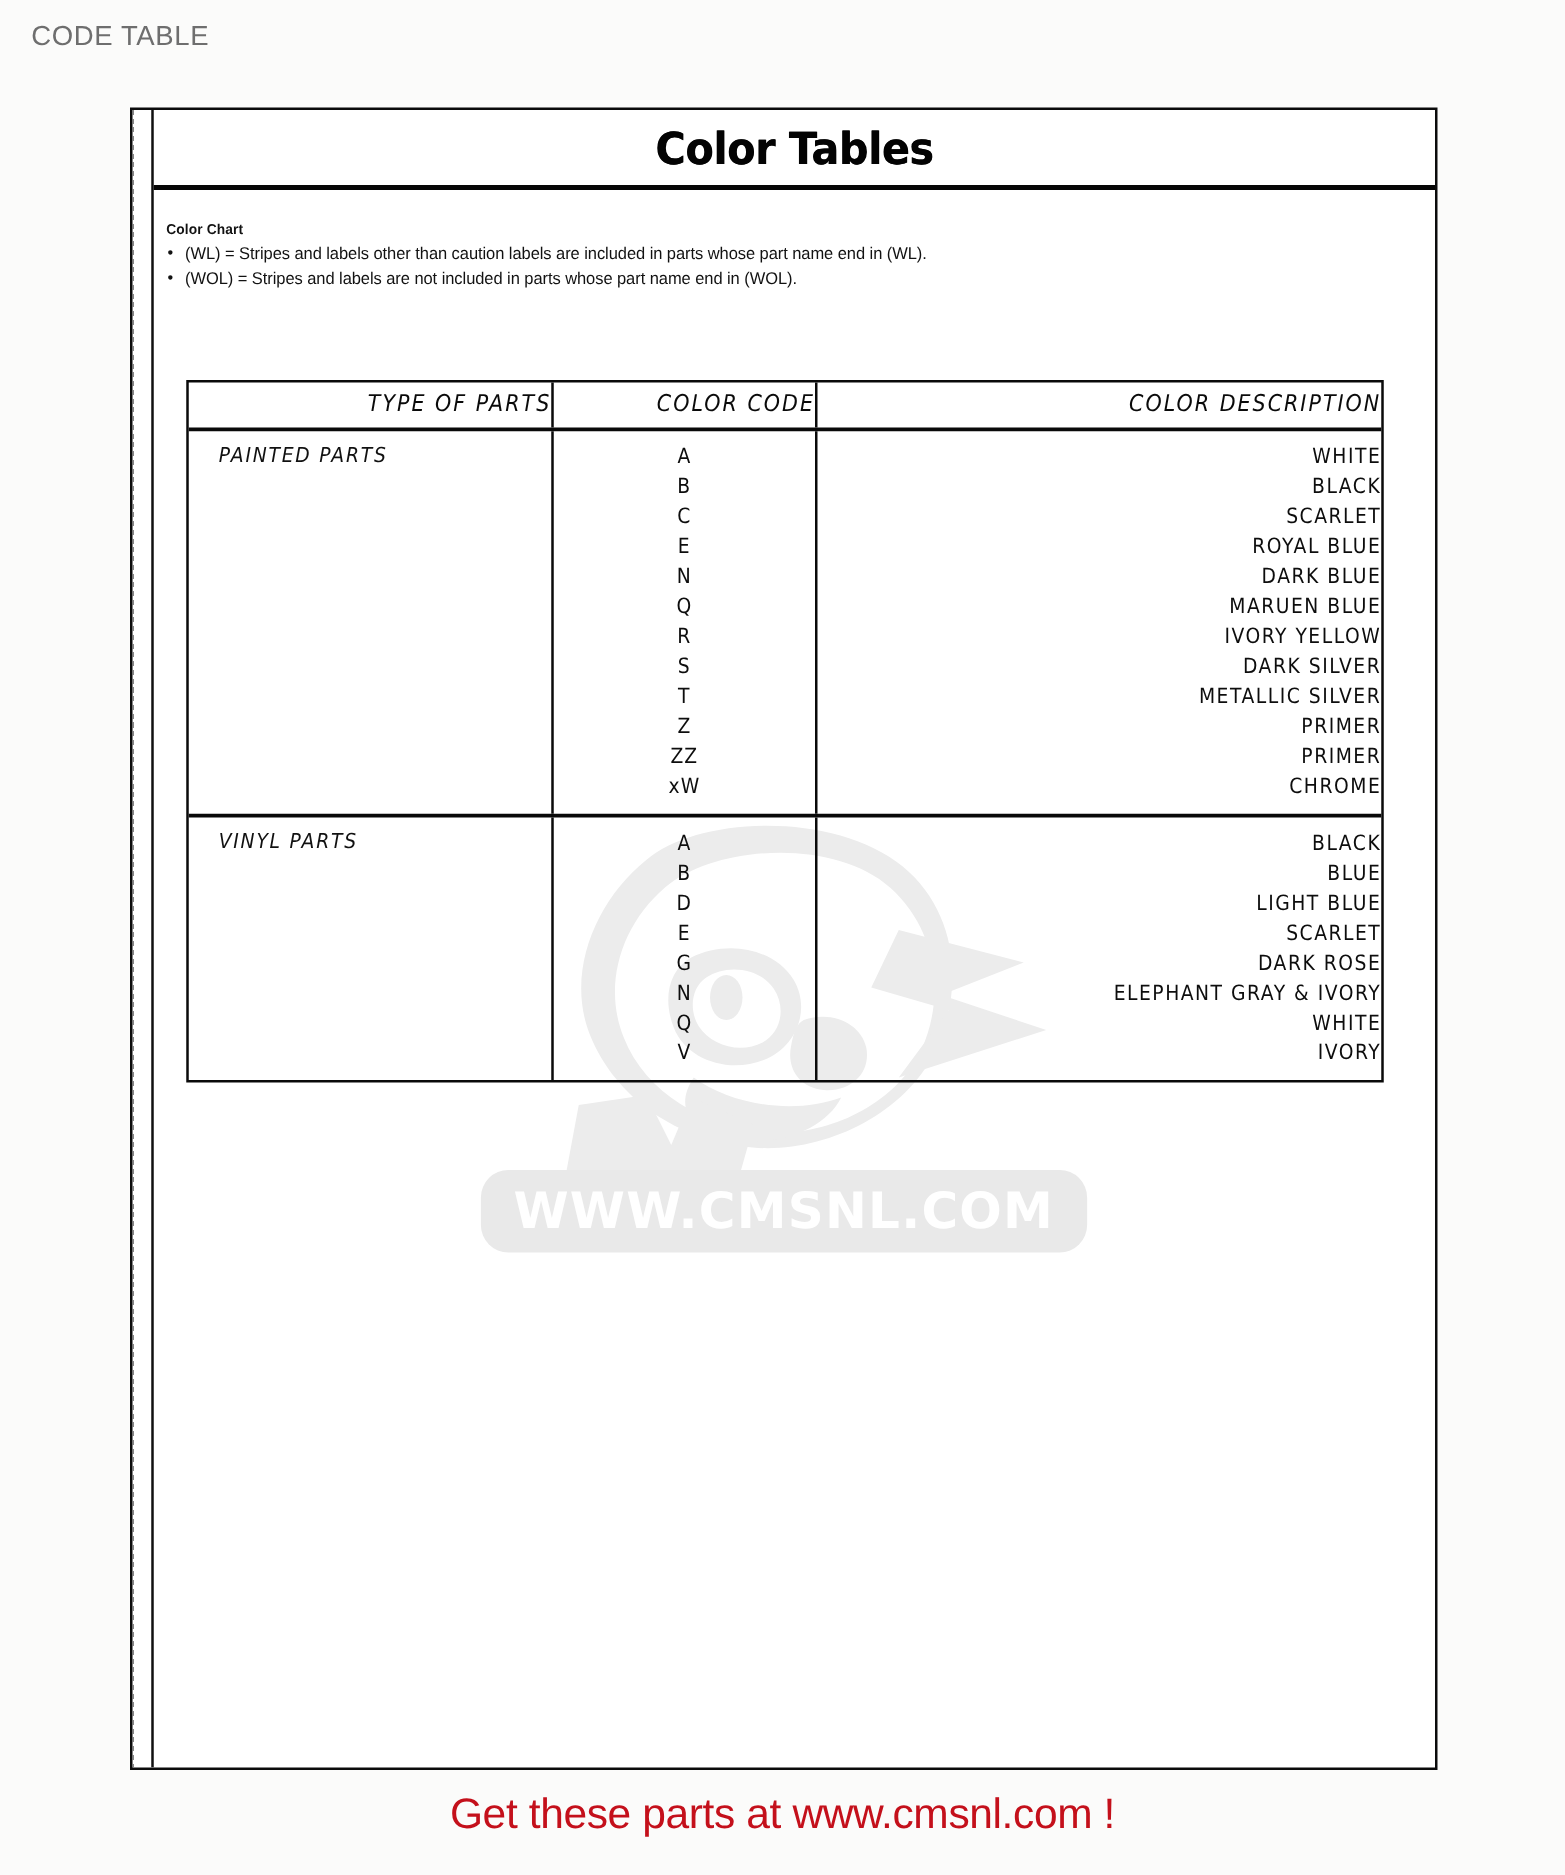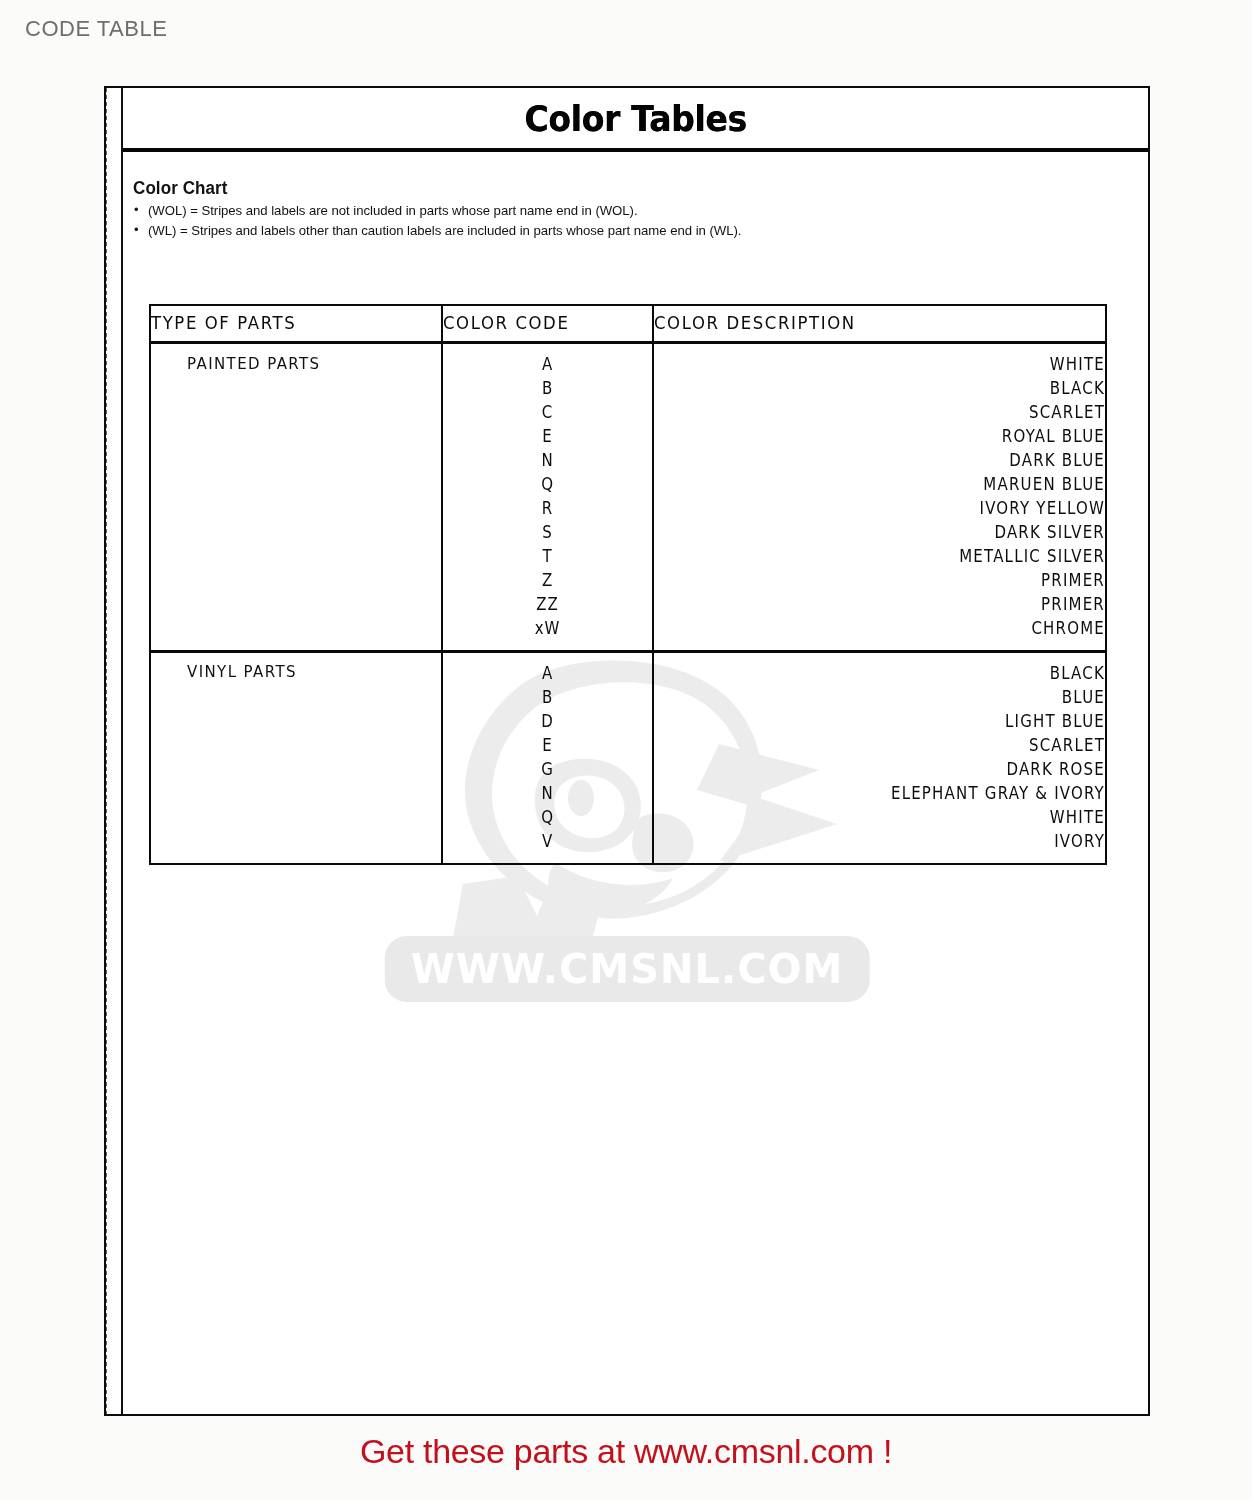--- a/index.html
+++ b/index.html
@@ -86,21 +86,21 @@
 
   
   .notes {
     position: absolute;
     left: 27px;
     top: 90px;
     width: 900px;
     color: #121212;
   }
   .notes-heading {
-    font-size: 17px;
+    font-size: 11px;
     font-weight: 700;
     letter-spacing: 0.1px;
     margin-bottom: 3px;
     transform: scaleY(1.04);
     transform-origin: left top;
   }
   .notes-list {
     list-style: none;
     margin: 0;
     padding: 0;
@@ -150,35 +150,37 @@
   }
   .ct-cell {
     box-sizing: border-box;
     padding: 4px 0;
   }
   .col-type   { width: 292px; border-right: 2px solid #0a0a0a; }
   .col-code   { width: 211px; border-right: 2px solid #0a0a0a; text-align: center; }
   .col-desc   { flex: 1; text-align: right; }
 
   .ct-head .ct-cell {
-    text-align: left;
+    text-align: right;
     padding: 7px 0 9px;
+    font-style: italic;
   }
   .ct-th {
     font-family: "DejaVu Sans", sans-serif;
     font-size: 16.5px;
     letter-spacing: 1.6px;
     color: #0a0a0a;
     transform: scaleY(1.12);
     display: inline-block;
   }
 
   .ct-body .col-type {
-    padding-left: 36px;
+    padding-left: 24px;
     padding-top: 10px;
+    font-style: italic;
   }
   .ct-body .col-code,
   .ct-body .col-desc {
     padding-top: 8px;
     padding-bottom: 10px;
   }
 
   .parts-label {
     font-family: "DejaVu Sans", sans-serif;
     font-size: 15px;
@@ -289,22 +291,22 @@
         <path d="M132 280 L168 280 L168 312 L132 312 Z"></path>
       </g>
     </svg>
   </div>
 
   <div class="wm-text">WWW.CMSNL.COM</div>
 
   <div class="notes">
     <div class="notes-heading">Color Chart</div>
     <ul class="notes-list">
+      <li>(WL) = Stripes and labels other than caution labels are included in parts whose part name end in (WL).</li>
       <li>(WOL) = Stripes and labels are not included in parts whose part name end in (WOL).</li>
-      <li>(WL) = Stripes and labels other than caution labels are included in parts whose part name end in (WL).</li>
     </ul>
   </div>
 
   <div class="color-table table-layer">
 
     <div class="ct-row ct-head">
       <div class="ct-cell col-type">
         <span class="ct-th">TYPE OF PARTS</span>
       </div>
       <div class="ct-cell col-code">

